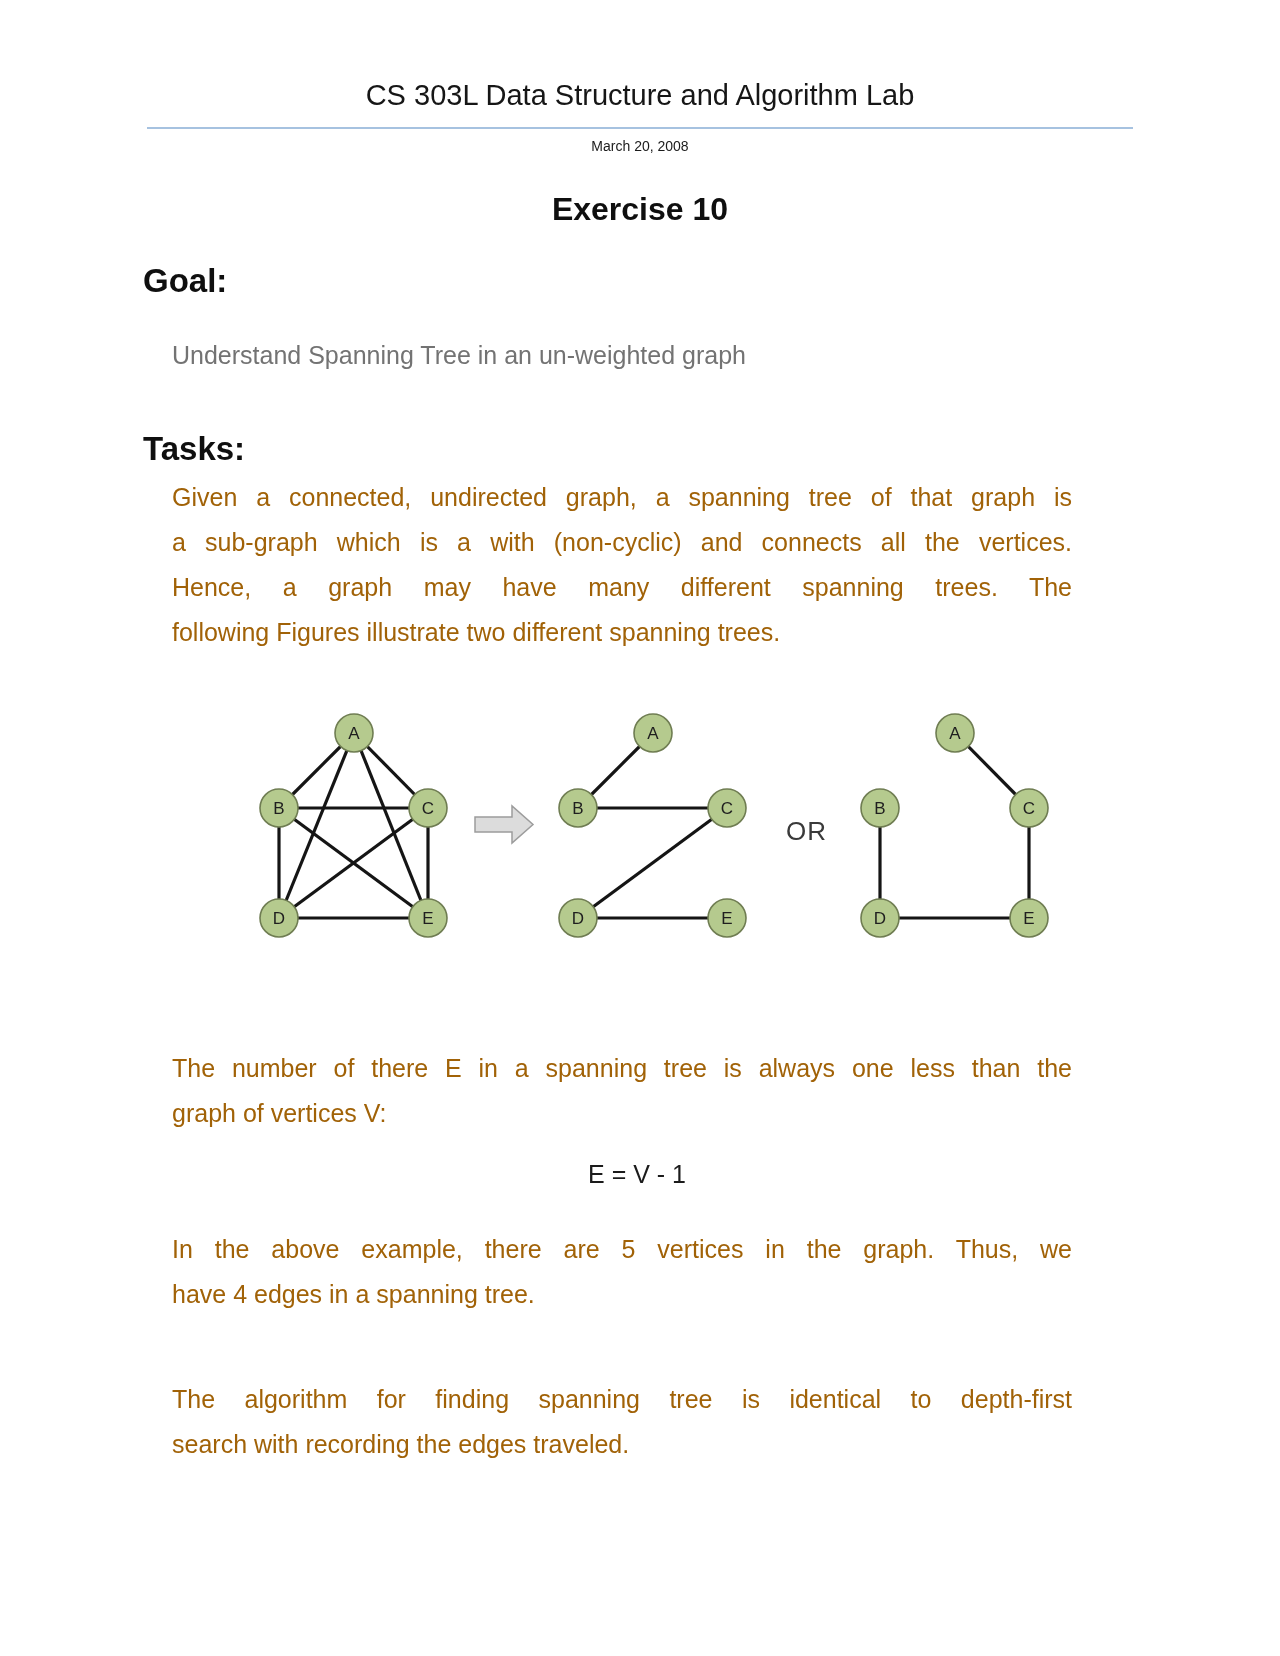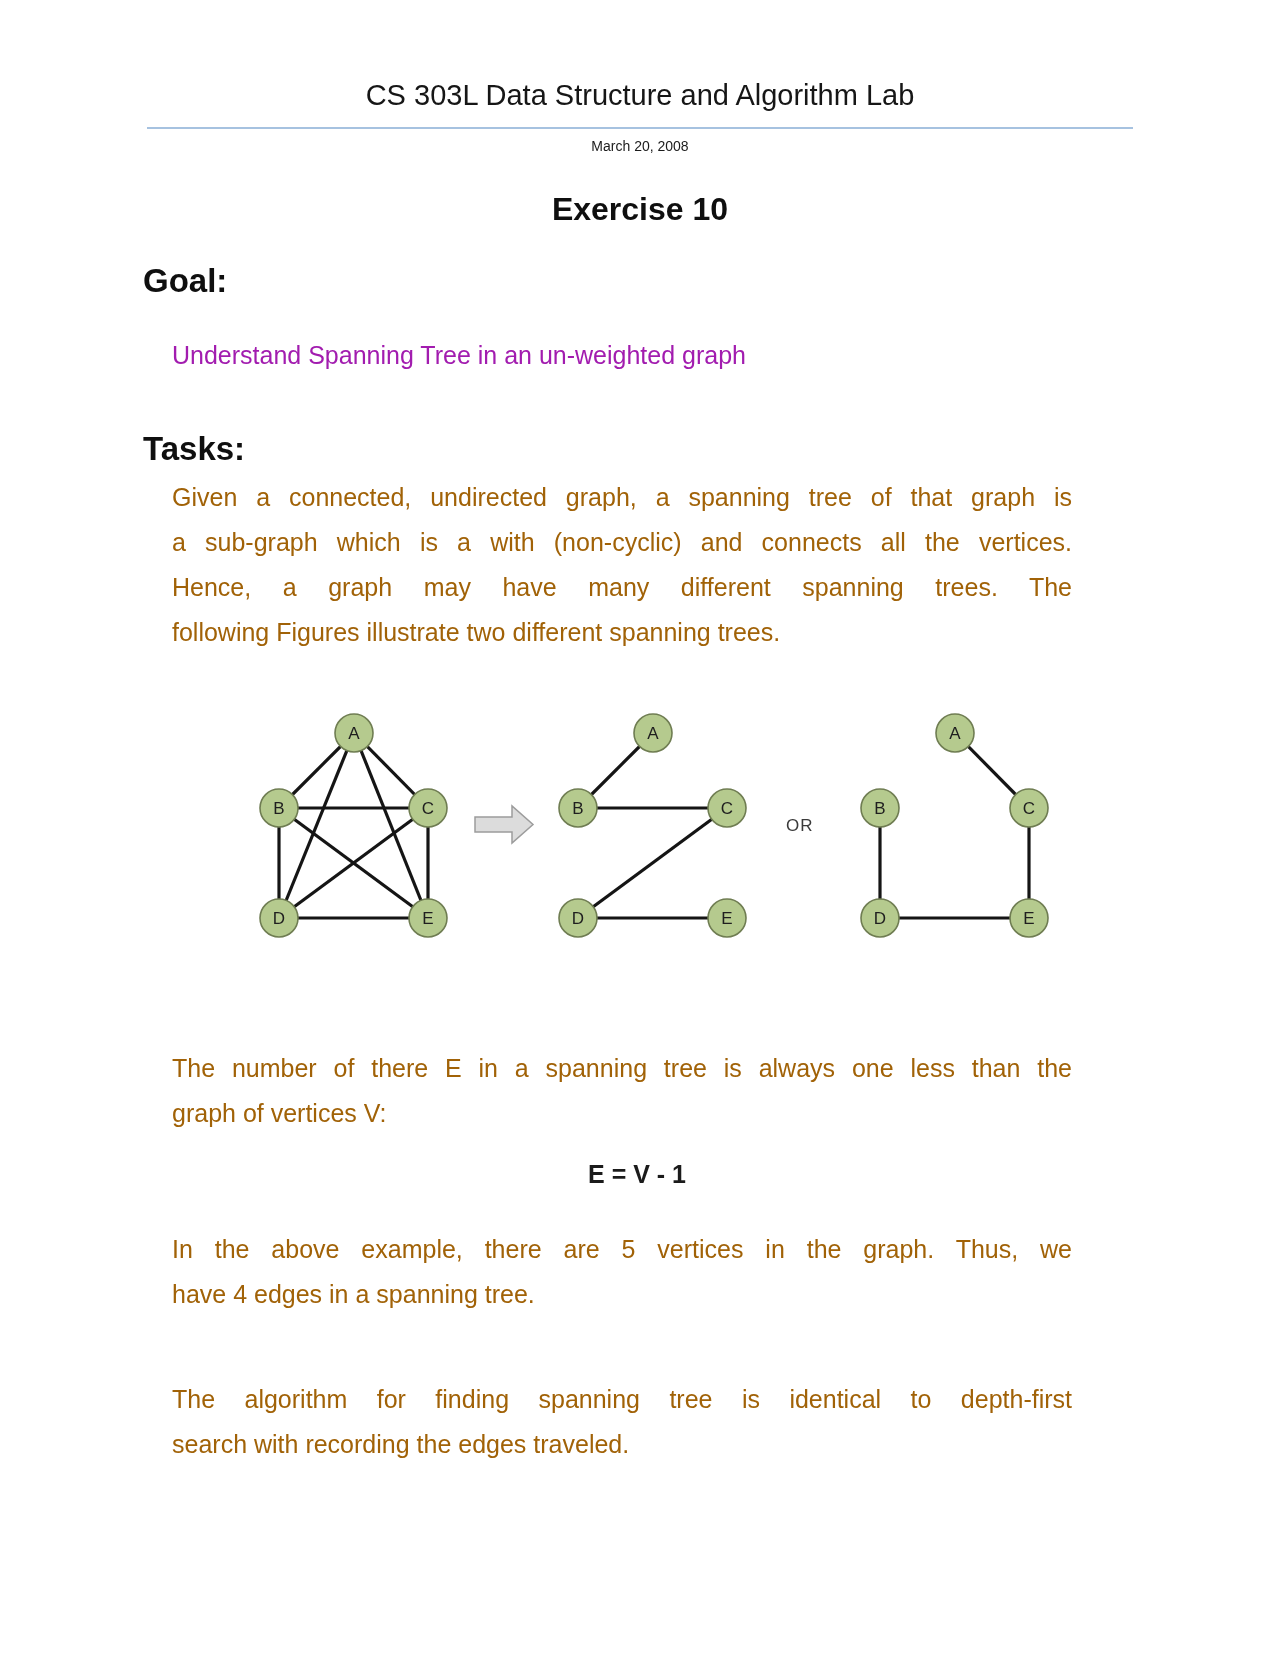--- a/index.html
+++ b/index.html
@@ -30,48 +30,48 @@
     margin: 0;
   }
   .heading {
     position: absolute; left: 143px;
     font-size: 33px; font-weight: bold; color: #0f0f0f; margin: 0;
   }
   #goal-heading  { top: 262px; }
   #tasks-heading { top: 402px; margin-top: 28px; }
   .goal-text {
     position: absolute; left: 172px; top: 341px;
-    font-size: 25px; color: #a21caf;
+    font-size: 25px; color: #737373;
   }
   .para {
     position: absolute; left: 172px; width: 900px;
     font-size: 25px; color: #a16207;
   }
   #tasks-intro  { top: 475px; }
   #edge-para    { top: 1046px; }
   #example-para { top: 1227px; }
   #algo-para    { top: 1337px; margin-top: 40px; }
   .line {
     height: 45px; line-height: 45px;
     text-align: justify; text-align-last: justify;
     white-space: nowrap;
   }
   .line.last { text-align: left; text-align-last: left; }
   .equation {
     position: absolute; left: 172px; top: 1160px; width: 900px;
     box-sizing: border-box; padding-left: 30px;
-    text-align: center; font-size: 25px; color: #1b1b1b; font-weight: bold;
+    text-align: center; font-size: 25px; color: #1b1b1b;
   }
   #figure {
     position: absolute; left: 240px; top: 698px;
     width: 820px; height: 250px;
   }
   .or-label {
     position: absolute; left: 786px; top: 816px;
-    font-size: 17px; color: #3a3a3a; letter-spacing: 1px;
+    font-size: 26px; color: #3a3a3a; letter-spacing: 1px;
   }
 </style>
 </head>
 <body>
 
 <div class="page">
 
   <div class="course-title">CS 303L Data Structure and Algorithm Lab</div>
   <div class="header-rule"></div>
   <div class="doc-date">March 20, 2008</div>

